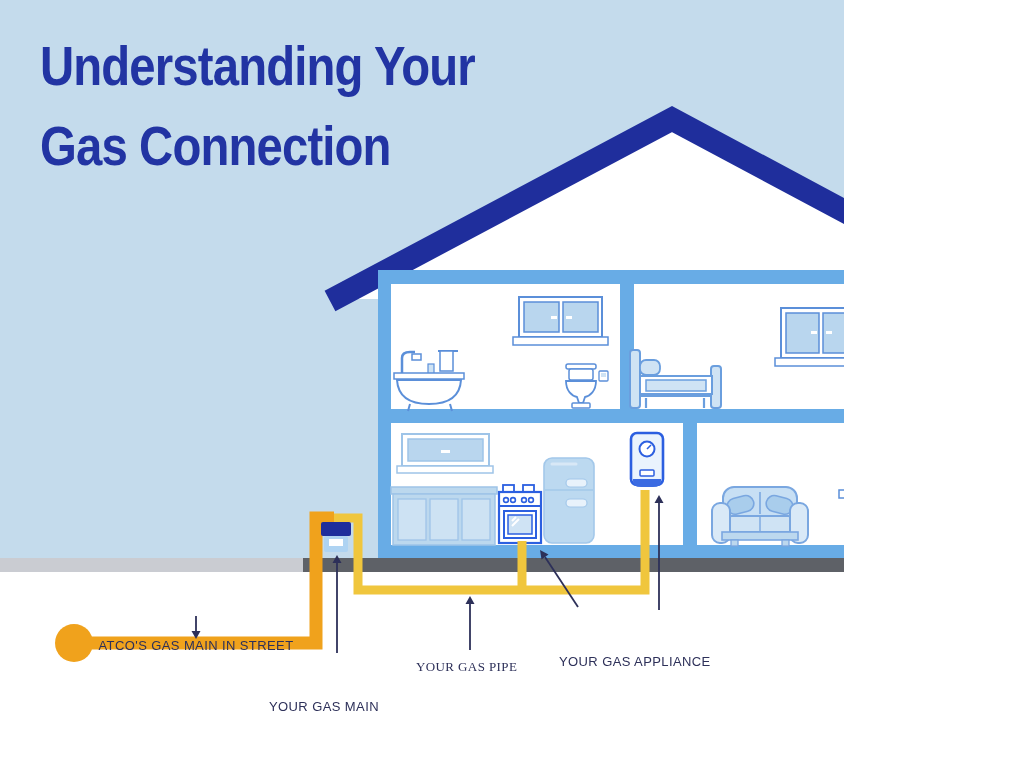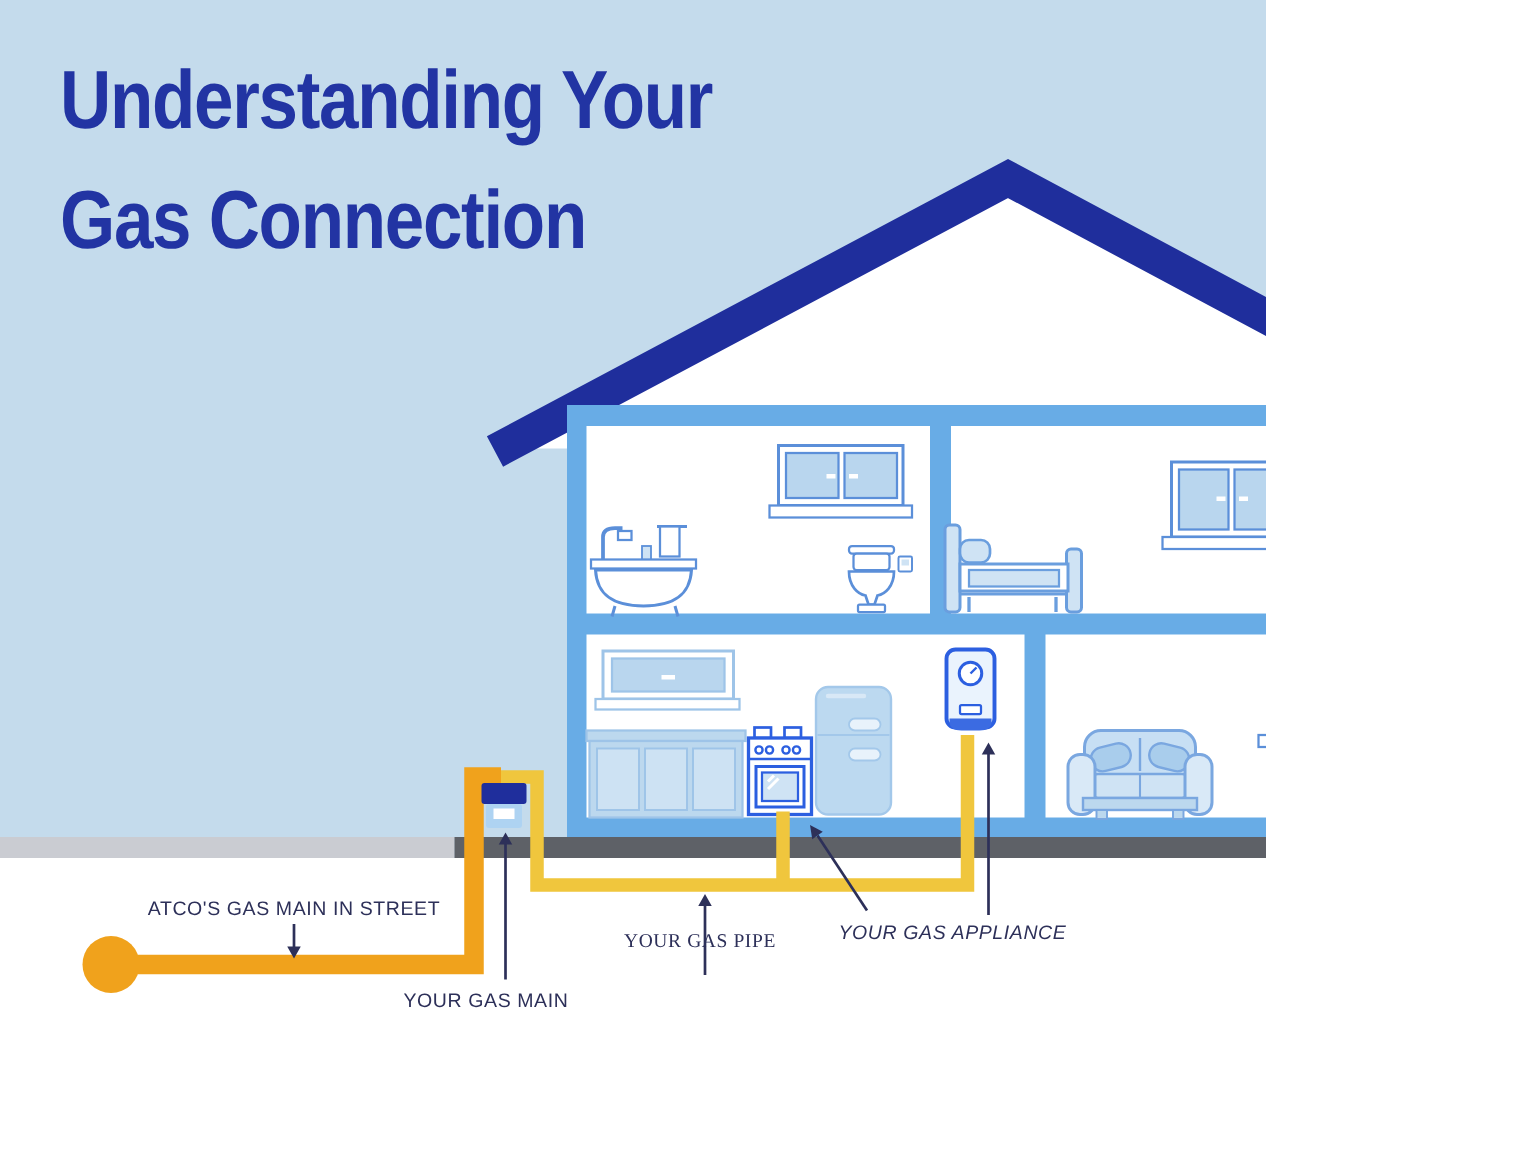--- a/index.html
+++ b/index.html
@@ -9,26 +9,26 @@
   }
   #stage svg{position:absolute;left:0;top:0;}
   .title{
     position:absolute;left:40px;top:26px;
     font-weight:bold;font-size:55px;line-height:80px;
     color:#2234a3;letter-spacing:-1px;
     transform:scaleX(0.86);transform-origin:0 0;white-space:nowrap;
   }
   .lbl{
     position:absolute;font-size:13px;line-height:1.2;
-    color:#2d3059;letter-spacing:0.4px;white-space:nowrap;
+    color:#2d3059;letter-spacing:0.4px;white-space:nowrap;margin-top:40px;
   }
   .lbl-main{left:60px;top:598px;width:272px;text-align:center;}
   .lbl-meter{left:269px;top:659px;}
   .lbl-pipe{left:416px;top:619px;font-family:Liberation Serif, serif;}
-  .lbl-appliance{left:559px;top:614px;font-style:italic;}
+  .lbl-appliance{left:559px;top:614px;}
 </style>
 </head>
 <body>
 
 <div id="stage">
 
   <svg width="1024" height="768" viewBox="0 0 1024 768">
 
     <rect x="0" y="572" width="1024" height="196" fill="#ffffff"></rect>
 

